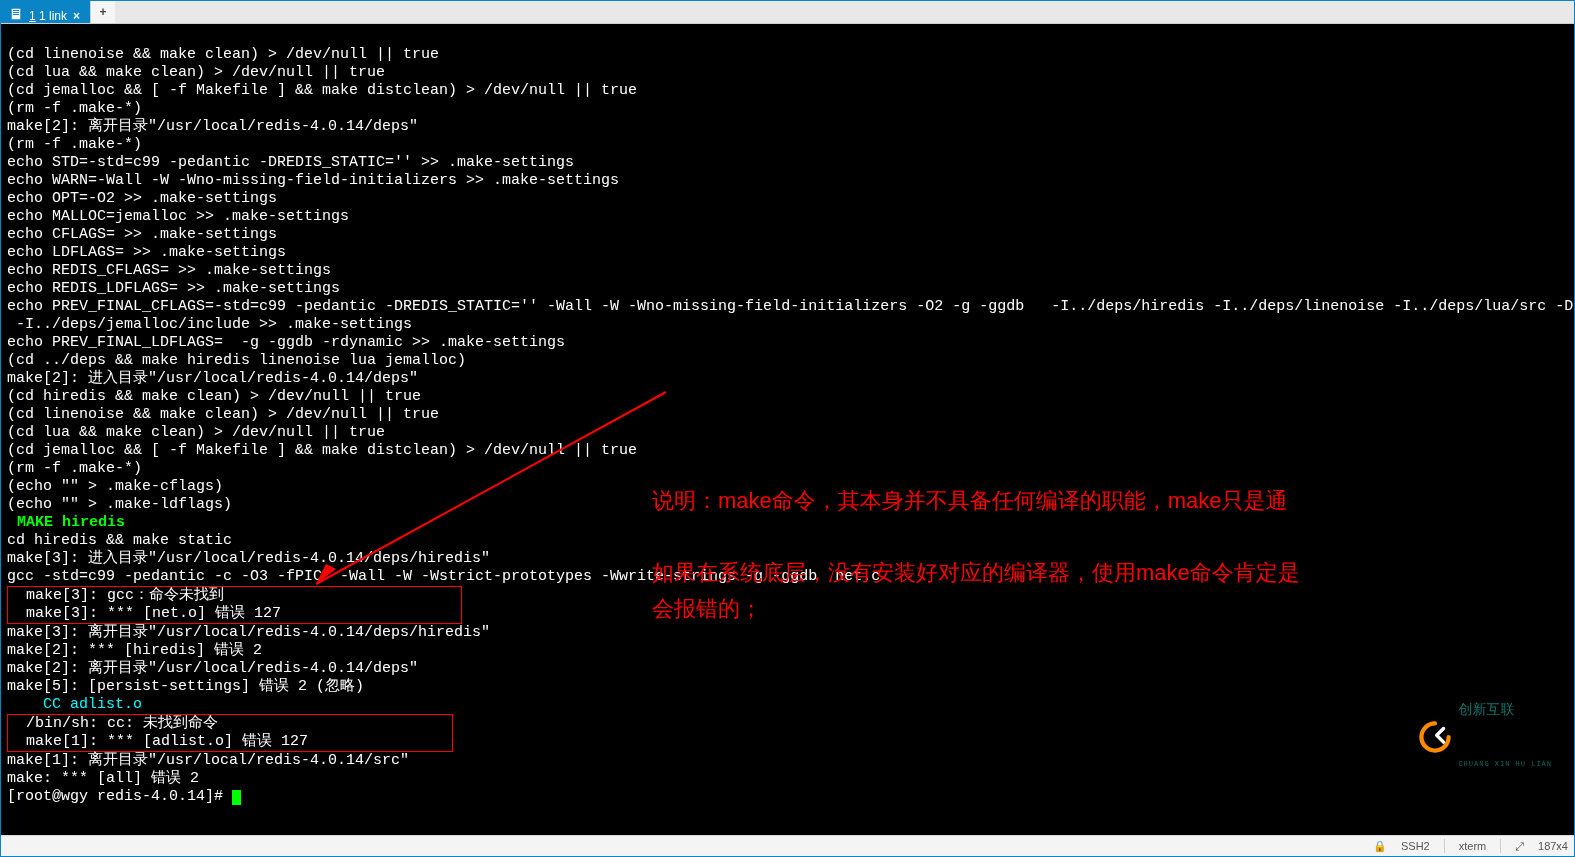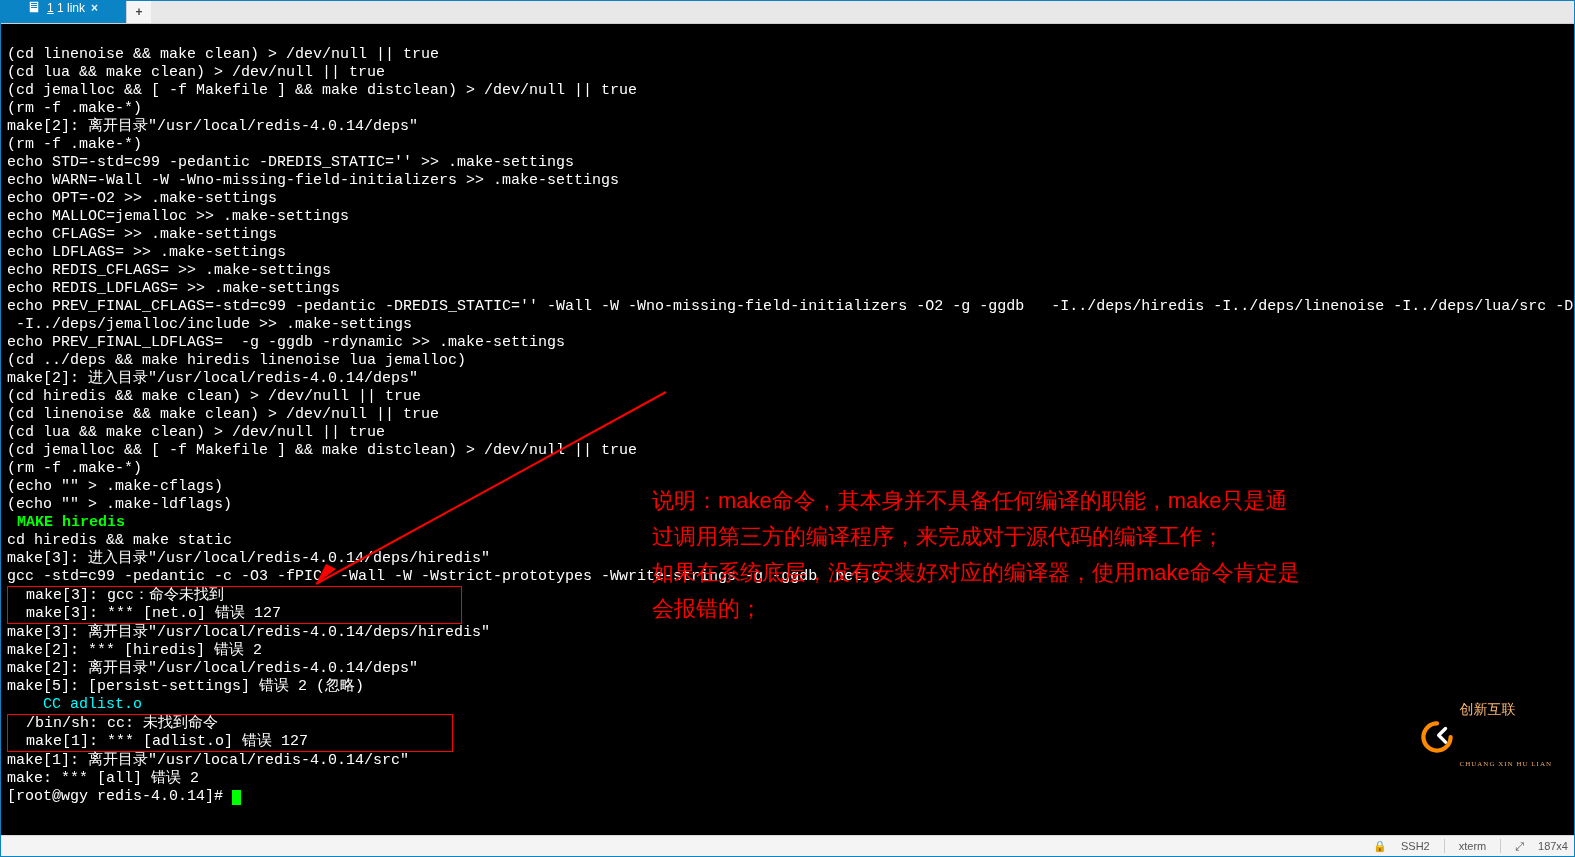--- a/index.html
+++ b/index.html
@@ -1,39 +1,39 @@
 <!DOCTYPE html>
 <html><head>
 <meta charset="utf-8">
 <style>
   html,body{margin:0;padding:0;width:1575px;height:857px;overflow:hidden;font-family:sans-serif;background:#fff;}
   .frame{width:1575px;height:857px;border:1px solid #0a84c4;box-sizing:border-box;position:relative;display:flex;flex-direction:column;}
   
   .tabbar{height:22px;background:#e8e8e8;display:flex;align-items:stretch;border-bottom:1px solid #cfcfcf;font-size:12px;}
-  .tab{display:flex;align-items:flex-start;padding:0 28px;gap:6px;}
+  .tab{display:flex;align-items:flex-end;padding:0 10px;gap:6px;}
   .tab.active{background:#0a84c4;color:#fff;}
   .tab .label u{text-decoration:underline;}
   .tab .x{opacity:.9;font-weight:bold;}
   .plusbtn{width:24px;display:flex;align-items:center;justify-content:center;border-left:1px solid #cfcfcf;background:#f5f5f5;color:#444;font-weight:bold;cursor:pointer;}
   
   .term{flex:1;background:#000;color:#fff;font-family:Consolas,"Courier New",monospace;font-size:15px;line-height:18px;white-space:pre;overflow:hidden;position:relative;padding:4px 6px;box-sizing:border-box;}
   .green{color:#00ff00;font-weight:bold;margin-left:10px;}
   .cyan{color:#00ffff;}
   .errbox{border:1px solid #ff0000;display:inline-block;padding:0 18px;}
   .cursor{display:inline-block;width:9px;height:15px;background:#00ff00;vertical-align:text-bottom;}
   
   .annotations{position:absolute;inset:0;pointer-events:none;}
   .ann{position:absolute;color:#ff0000;font-family:"Microsoft YaHei","Hiragino Sans GB",sans-serif;font-size:22px;line-height:34px;}
   .arrow{position:absolute;}
   
   .statusbar{height:20px;background:#f4f4f4;border-top:1px solid #d8d8d8;display:flex;align-items:center;justify-content:flex-end;font-size:11px;color:#555;padding:0 6px;gap:14px;}
   .statusbar .sep{border-left:1px solid #ccc;height:14px;}
   .lock{color:#e0a030;}
   
-  .watermark{position:absolute;right:22px;bottom:26px;display:flex;align-items:center;gap:6px;color:#fdba74;font-size:14px;font-family:Liberation Serif, serif;pointer-events:none;}
+  .watermark{position:absolute;right:22px;bottom:26px;display:flex;align-items:center;gap:6px;color:#0f766e;font-size:14px;font-family:Liberation Mono, monospace;pointer-events:none;}
   .watermark .wm-sub{font-size:7px;letter-spacing:1px;opacity:.9;}
   .watermark svg{width:34px;height:34px;}
 </style>
 </head>
 <body>
 
 <div class="frame">
 
   <div class="tabbar">
     <div class="tab active">
@@ -94,21 +94,20 @@
 <span>make: *** [all] 错误 2</span>
 <span>[root@wgy redis-4.0.14]# </span><span class="cursor"></span>
 
     
     <div class="annotations">
       <svg class="arrow" style="left:295px;top:360px" width="380" height="220">
         <line x1="370" y1="8" x2="20" y2="200" stroke="#ff0000" stroke-width="2"></line>
         <polygon points="20,200 40,185 30,180" fill="#ff0000"></polygon>
       </svg>
       <div class="ann" style="left:651px;top:460px">说明：make命令，其本身并不具备任何编译的职能，make只是通</div>
-      <div class="ann" style="left:651px;top:496px">过调用第三方的编译程序，来完成对于源代码的编译工作；</div>
       <div class="ann" style="left:651px;top:532px">如果在系统底层，没有安装好对应的编译器，使用make命令肯定是</div>
       <div class="ann" style="left:651px;top:568px">会报错的；</div>
     </div>
 
     
     <div class="watermark">
       <svg viewBox="0 0 40 40">
         <path d="M20 4 A16 16 0 1 0 36 20" fill="none" stroke="#ff8a00" stroke-width="5" stroke-linecap="round"></path>
         <path d="M30 10 L22 18 L30 26" fill="none" stroke="#fff" stroke-width="4" stroke-linecap="round" stroke-linejoin="round"></path>
       </svg>

